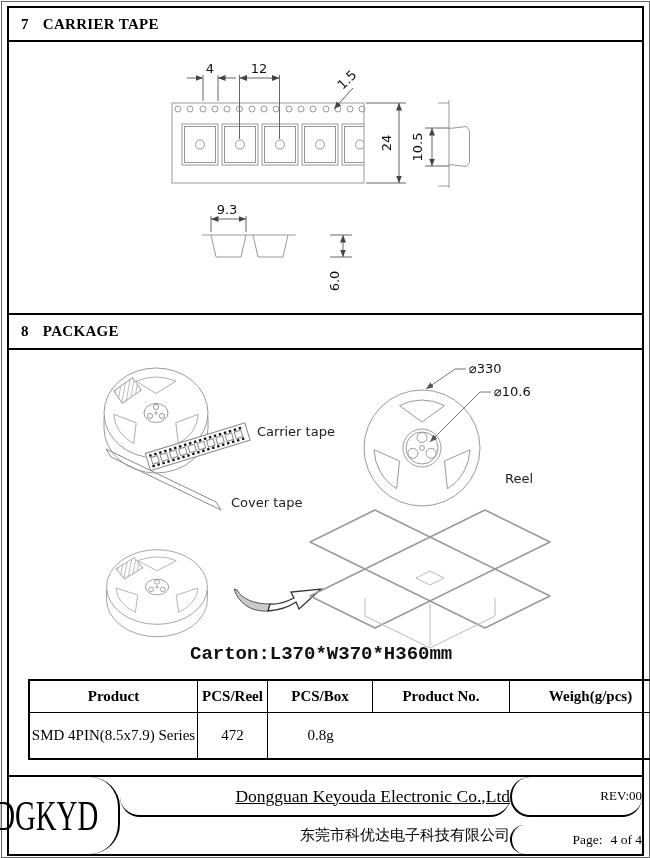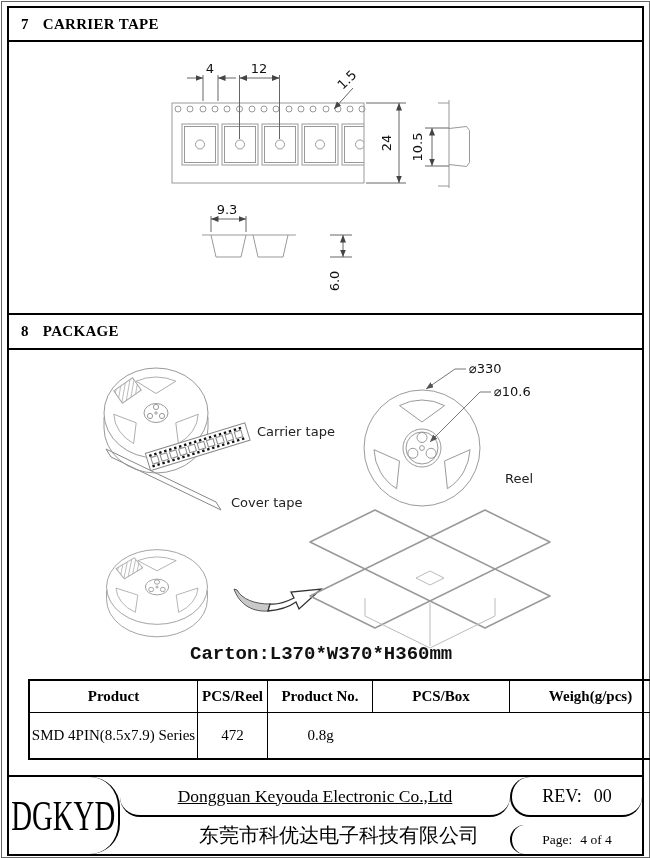--- a/index.html
+++ b/index.html
@@ -20,28 +20,28 @@
           border:2px solid #000;display:grid;grid-template-columns:168px 70px 105px 137px 1fr;}
   .ptc{border-right:1.5px solid #000;display:flex;align-items:center;justify-content:center;
        font-size:15px;box-sizing:border-box;}
   .ptc.lastcol{border-right:none;}
   .ptc.hd{height:32px;font-weight:bold;border-bottom:1.5px solid #000;}
   .ptc.dt{height:45px;}
   
   .footer{position:absolute;left:7px;top:775px;width:637px;height:81px;box-sizing:border-box;
           border:2px solid #000;display:grid;grid-template-columns:111px 1fr 132px;
           grid-template-rows:40px 1fr;background:#fff;}
-  .ftc{display:flex;align-items:center;justify-content:center;box-sizing:border-box;border-radius:30px;}
+  .ftc{display:flex;align-items:center;justify-content:flex-end;box-sizing:border-box;border-radius:30px;}
   .ft-logo{grid-column:1;grid-row:1/3;border-right:2px solid #000;font-size:40px;
            font-family:"Liberation Serif",serif;}
   .ft-logo span{display:inline-block;transform:scale(0.72,1.08);transform-origin:center;}
   .ft-en{grid-column:2;grid-row:1;border-bottom:2px solid #000;font-size:17.5px;text-decoration:underline;}
   .ft-rev{grid-column:3;grid-row:1;border-left:2px solid #000;border-bottom:2px solid #000;
-          font-size:18px;gap:12px;}
-  .ft-cn{grid-column:2;grid-row:2;font-size:20px;padding-left:48px;}
+          font-size:13px;}
+  .ft-cn{grid-column:2;grid-row:2;font-size:15px;padding-left:48px;}
   .ft-page{grid-column:3;grid-row:2;border-left:2px solid #000;font-size:13.5px;gap:8px;margin-top:8px;}
 </style>
 </head>
 <body>
 
 <div class="page-edge"></div>
 
 <div class="box sechead" style="left:7px;top:6px;width:637px;height:36px;">
   <span>7</span>
   <span>CARRIER TAPE</span>
@@ -248,22 +248,22 @@
     <line x1="430" y1="603" x2="430" y2="646"></line>
     <polygon points="430,571 444,578 430,585 416,578"></polygon>
   </g>
 
   <text x="190" y="659" class="mono">Carton:L370*W370*H360mm</text>
 </svg>
 
 <div class="ptable">
   <div class="ptc hd">Product</div>
   <div class="ptc hd">PCS/Reel</div>
+  <div class="ptc hd">PCS/Box</div>
   <div class="ptc hd">Product No.</div>
-  <div class="ptc hd">PCS/Box</div>
   <div class="ptc hd lastcol">Weigh(g/pcs)</div>
   <div class="ptc dt">SMD 4PIN(8.5x7.9) Series</div>
   <div class="ptc dt">472</div>
   <div class="ptc dt lastcol">0.8g</div>
 </div>
 
 <div class="footer">
   <div class="ftc ft-logo">
     <span>DGKYD</span>
   </div>

